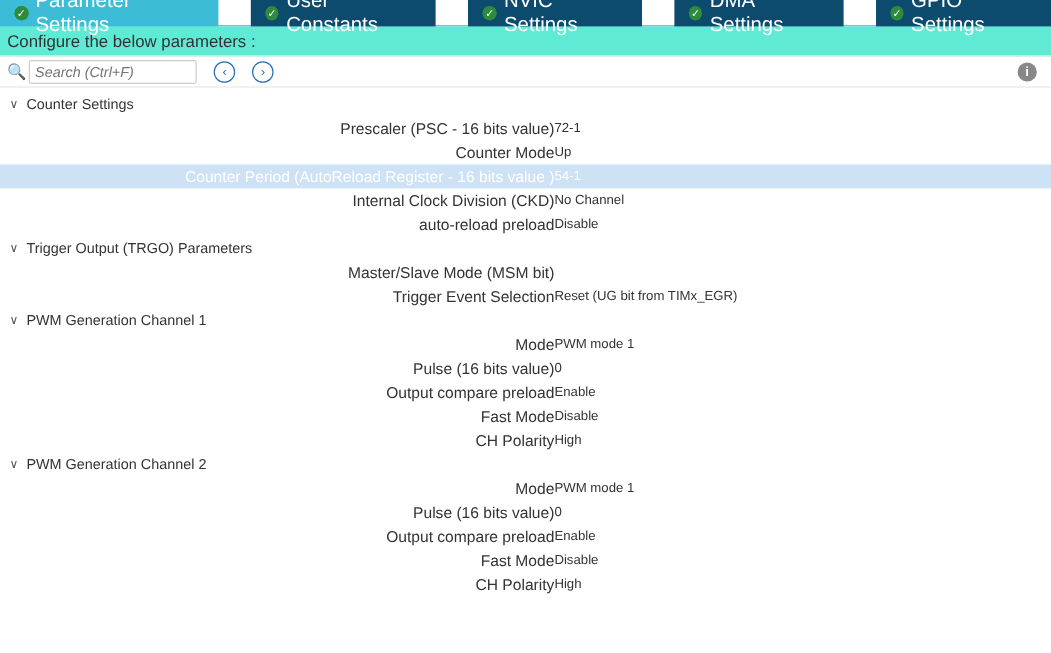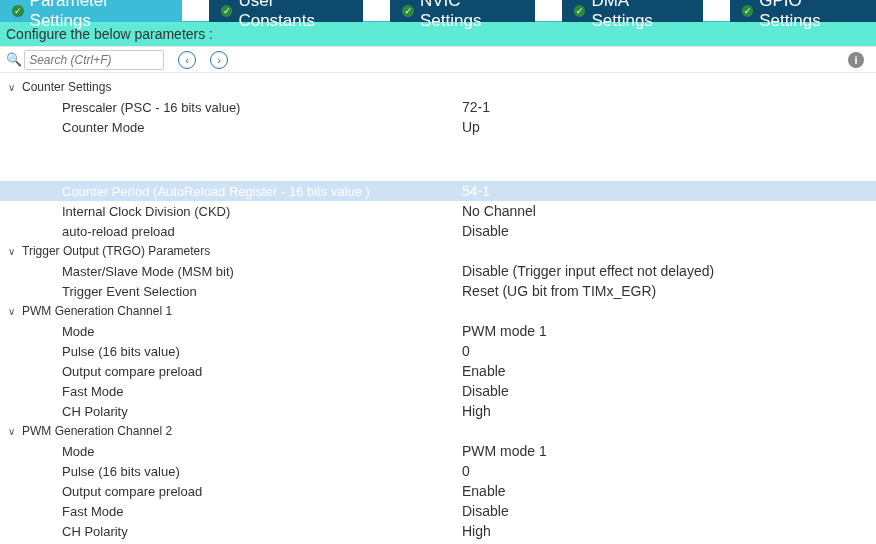--- a/index.html
+++ b/index.html
@@ -134,33 +134,33 @@
     padding-left: 62px;
     cursor: default;
   }
   .row.selected {
     background: #cfe3f5;
   }
   .row .label {
     width: 400px;
     font-size: 13px;
     color: #333;
+    text-align: right;
   }
   .row .value {
-    font-size: 14px;
+    font-size: 11px;
     color: #333;
   }
   .row.selected .label,
   .row.selected .value {
     color: #fff;
     background: transparent;
   }
   .row.selected {
     color: #eaf3fb;
-    margin-top: 44px;
   }
   .row.selected .label, .row.selected .value { color: #ffffff; }
   .row.selected { background: #cde2f5; }
   .row.selected .label, .row.selected .value { color: #fff; }
   
   .row.selected .label, .row.selected .value { color: #ffffff; }
 </style>
 </head>
 <body>
 
@@ -222,21 +222,20 @@
     <div class="row">
       <span class="label">auto-reload preload</span>
       <span class="value">Disable</span>
     </div>
     <div class="group-header">
       <span class="chevron">∨</span>
       <span class="group-label">Trigger Output (TRGO) Parameters</span>
     </div>
     <div class="row">
       <span class="label">Master/Slave Mode (MSM bit)</span>
-      <span class="value">Disable (Trigger input effect not delayed)</span>
     </div>
     <div class="row">
       <span class="label">Trigger Event Selection</span>
       <span class="value">Reset (UG bit from TIMx_EGR)</span>
     </div>
     <div class="group-header">
       <span class="chevron">∨</span>
       <span class="group-label">PWM Generation Channel 1</span>
     </div>
     <div class="row">

